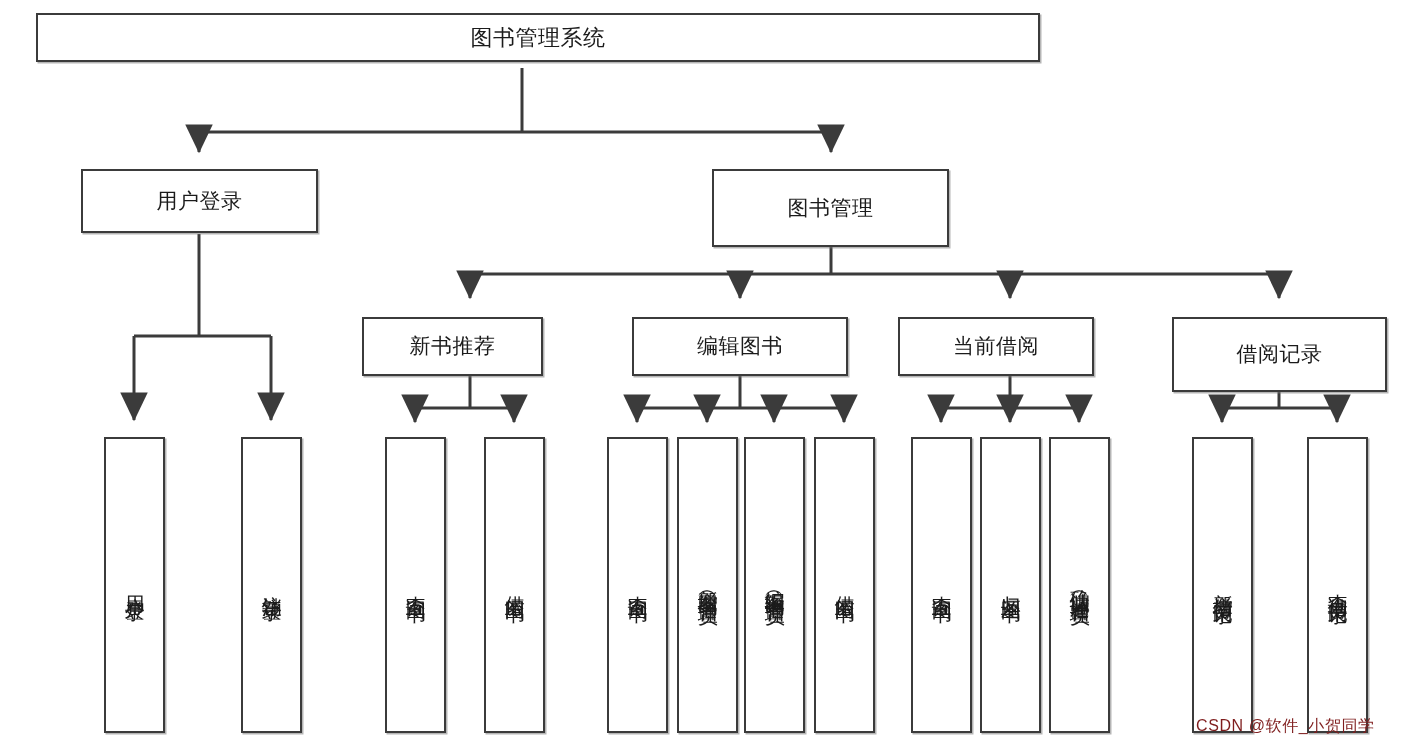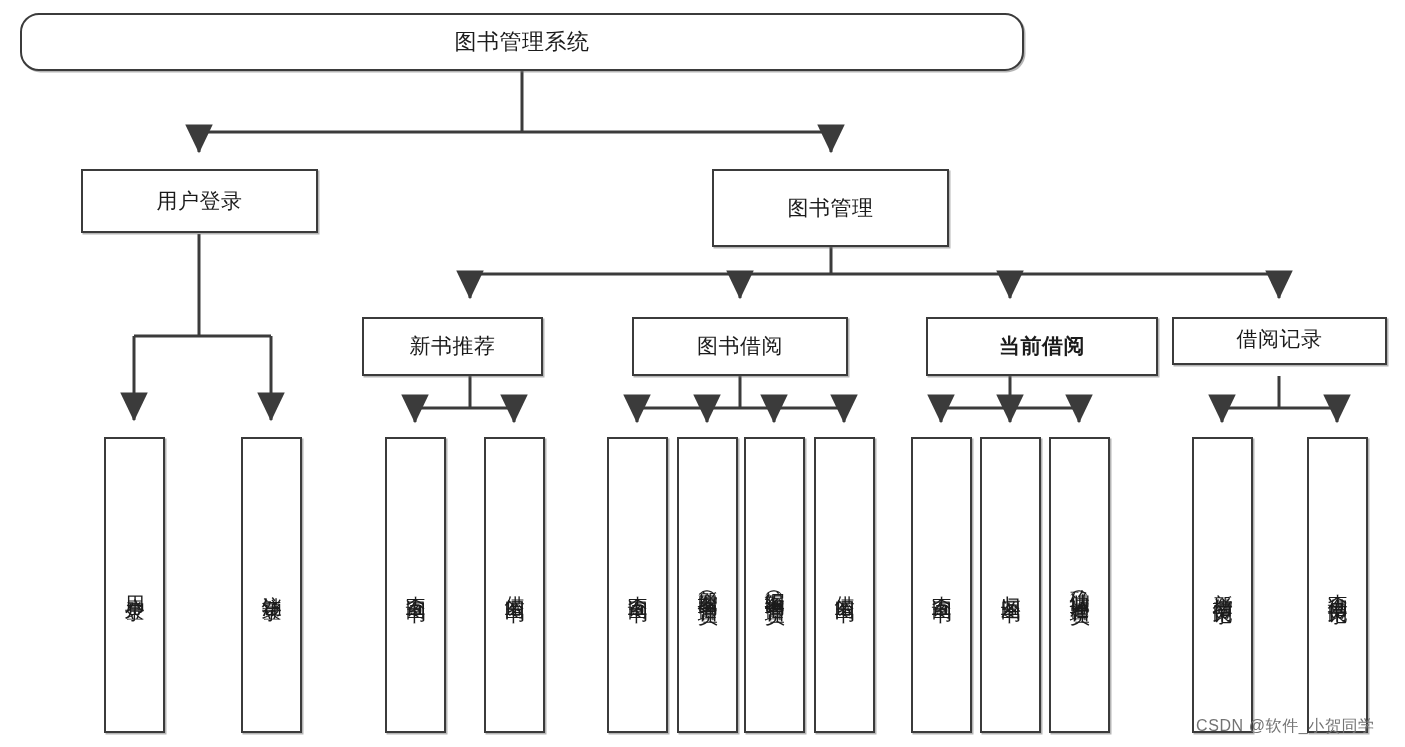--- a/index.html
+++ b/index.html
@@ -51,21 +51,21 @@
   .node-box.vertical .node-label {
     writing-mode: vertical-rl;
     text-orientation: upright;
     letter-spacing: 2.5px;
     font-size: 20px;
     white-space: nowrap;
   }
   .node-box.root .node-label { font-size: 22px; }
   .watermark {
     position: absolute;
-    color: #737373;
+    color: #7f1d1d;
     font-size: 16px;
     letter-spacing: 0.6px;
     white-space: nowrap;
     pointer-events: none;
   }
 </style>
 </head>
 <body>
 
 <div id="diagram-root">
@@ -133,41 +133,41 @@
     </g>
 
     <g stroke="#3b3b3b" stroke-width="3" fill="none">
       <path d="M 1279 376 L 1279 408"></path>
       <path d="M 1222 408 L 1337 408"></path>
       <path d="M 1222 408 L 1222 422" marker-end="url(#arrowdown)"></path>
       <path d="M 1337 408 L 1337 422" marker-end="url(#arrowdown)"></path>
     </g>
   </svg>
 
-  <div class="node-box root" style="left:20px; top:13px; width:1004px; height:58px;border-radius:19px;">
+  <div class="node-box root" style="left:36px; top:13px; width:1004px; height:49px;">
     <span class="node-label">图书管理系统</span>
   </div>
 
   <div class="node-box" style="left:81px; top:169px; width:237px; height:64px;">
     <span class="node-label">用户登录</span>
   </div>
   <div class="node-box" style="left:712px; top:169px; width:237px; height:78px;">
     <span class="node-label">图书管理</span>
   </div>
 
   <div class="node-box" style="left:362px; top:317px; width:181px; height:59px;">
     <span class="node-label">新书推荐</span>
   </div>
   <div class="node-box" style="left:632px; top:317px; width:216px; height:59px;">
-    <span class="node-label">图书借阅</span>
-  </div>
-  <div class="node-box" style="left:926px; top:317px; width:232px; height:59px;font-weight:bold;">
+    <span class="node-label">编辑图书</span>
+  </div>
+  <div class="node-box" style="left:898px; top:317px; width:196px; height:59px;">
     <span class="node-label">当前借阅</span>
   </div>
-  <div class="node-box" style="left:1172px; top:317px; width:215px; height:48px;font-family:Liberation Mono, monospace;">
+  <div class="node-box" style="left:1172px; top:317px; width:215px; height:75px;">
     <span class="node-label">借阅记录</span>
   </div>
 
   <div class="node-box vertical" style="left:104px; top:437px; width:61px; height:296px;">
     <span class="node-label">用户登录</span>
   </div>
   <div class="node-box vertical" style="left:241px; top:437px; width:61px; height:296px;">
     <span class="node-label">注销登录</span>
   </div>
 

